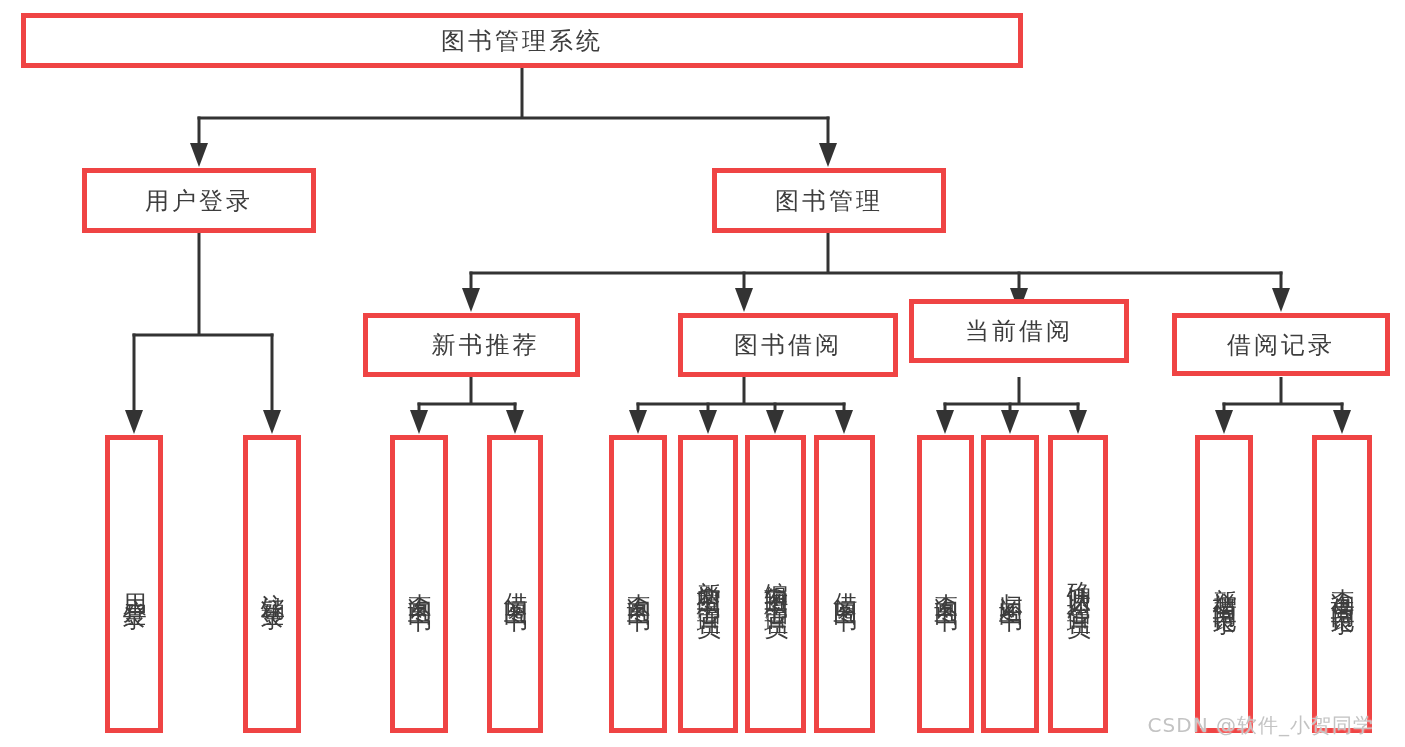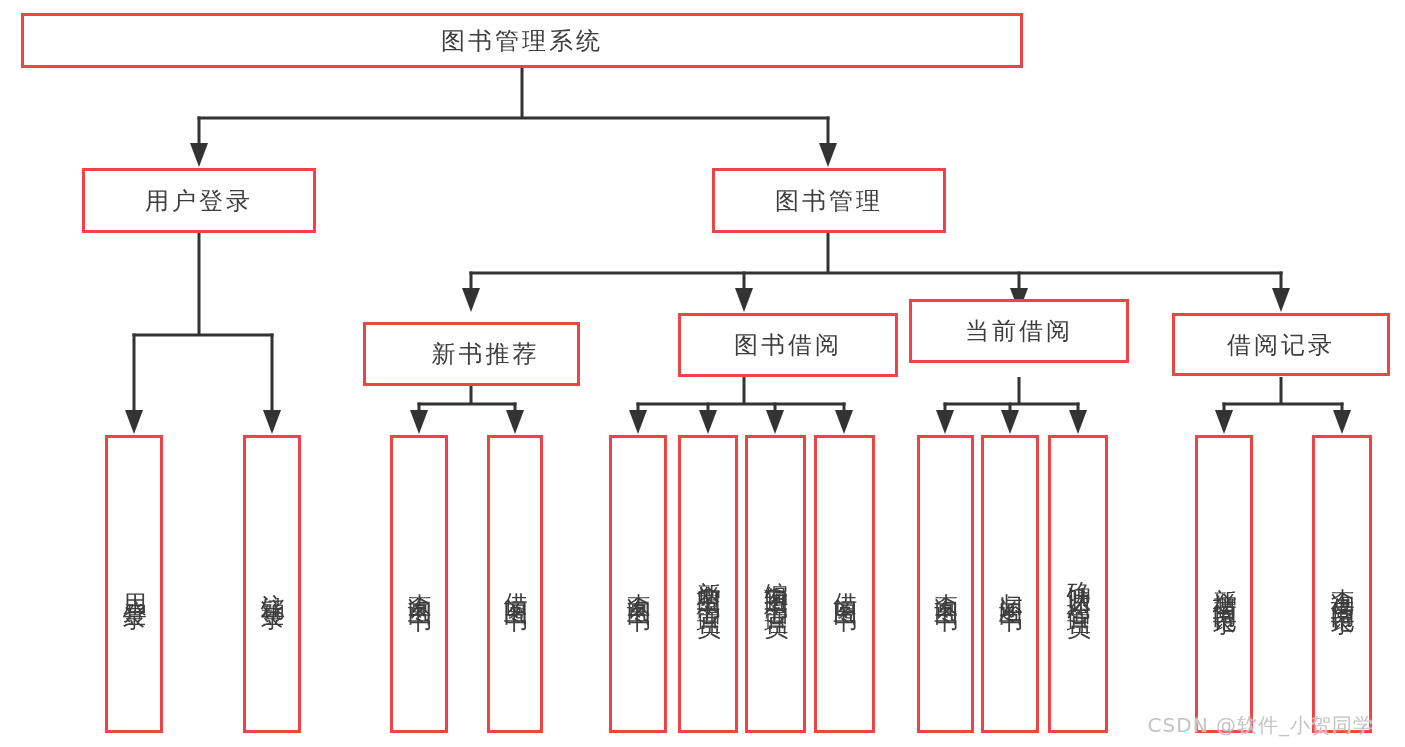--- a/index.html
+++ b/index.html
@@ -7,21 +7,21 @@
     position:relative;
     width:1405px;height:747px;
     background:#ffffff;
     font-family:"DejaVu Sans","Liberation Sans",sans-serif;
     overflow:hidden;
   }
   #wires{position:absolute;left:0;top:0;width:1405px;height:747px;}
   .box{
     position:absolute;
     box-sizing:border-box;
-    border:3px solid #ef4444;
+    border:5px solid #ef4444;
     background:#ffffff;
     display:flex;align-items:center;justify-content:center;
     color:#3d3d3d;
   }
   .hbox .label{
     font-size:24px;
     letter-spacing:3px;
     white-space:nowrap;
     color:#3d3d3d;
   }
@@ -118,21 +118,21 @@
     <span class="label">图书管理系统</span>
   </div>
 
   <div class="box hbox" style="left:82px;top:168px;width:234px;height:65px;">
     <span class="label">用户登录</span>
   </div>
   <div class="box hbox" style="left:712px;top:168px;width:234px;height:65px;">
     <span class="label">图书管理</span>
   </div>
 
-  <div class="box hbox" style="left:363px;top:322px;width:217px;height:64px;padding-left:28px;">
+  <div class="box hbox" style="left:363px;top:313px;width:217px;height:64px;padding-left:28px;">
     <span class="label">新书推荐</span>
   </div>
   <div class="box hbox" style="left:634px;top:313px;width:220px;height:64px;margin-left:44px;">
     <span class="label">图书借阅</span>
   </div>
   <div class="box hbox" style="left:909px;top:299px;width:220px;height:64px;">
     <span class="label">当前借阅</span>
   </div>
   <div class="box hbox" style="left:1172px;top:313px;width:218px;height:63px;">
     <span class="label">借阅记录</span>

